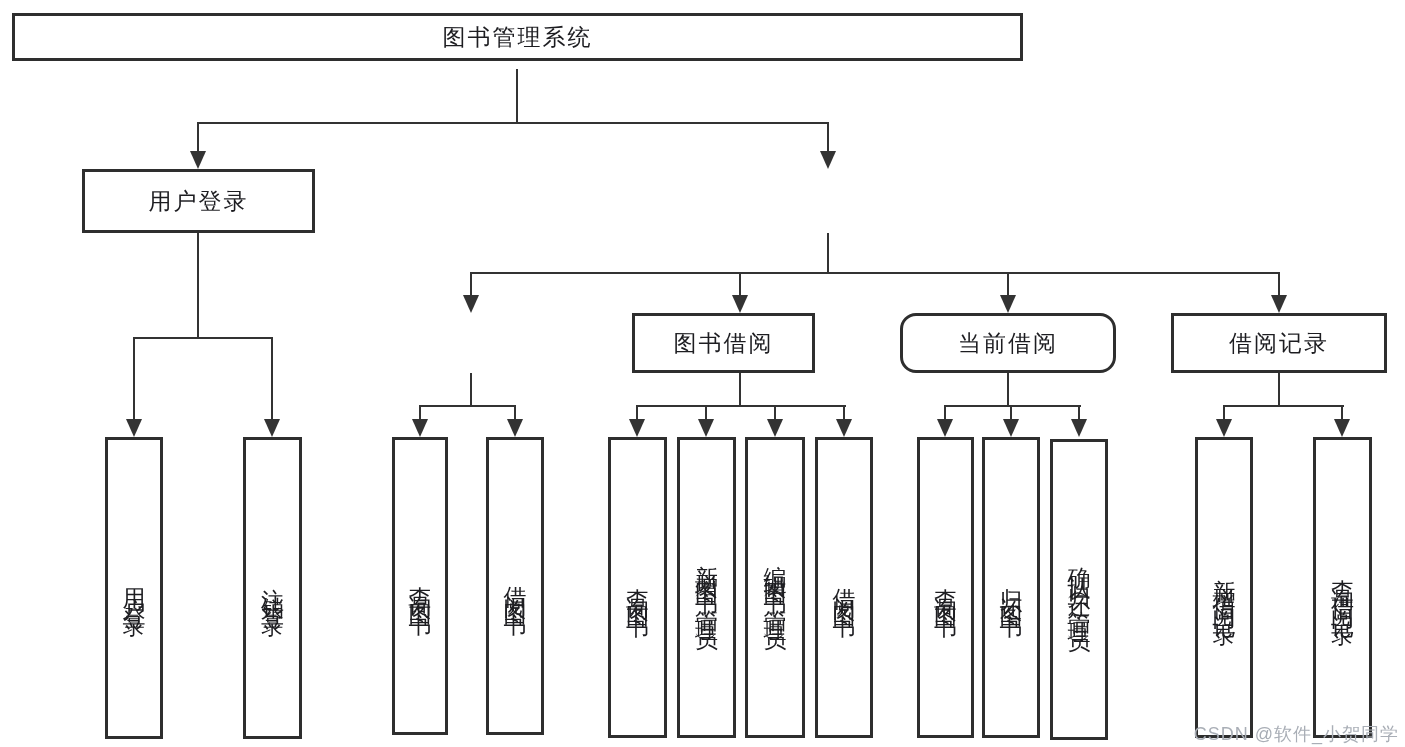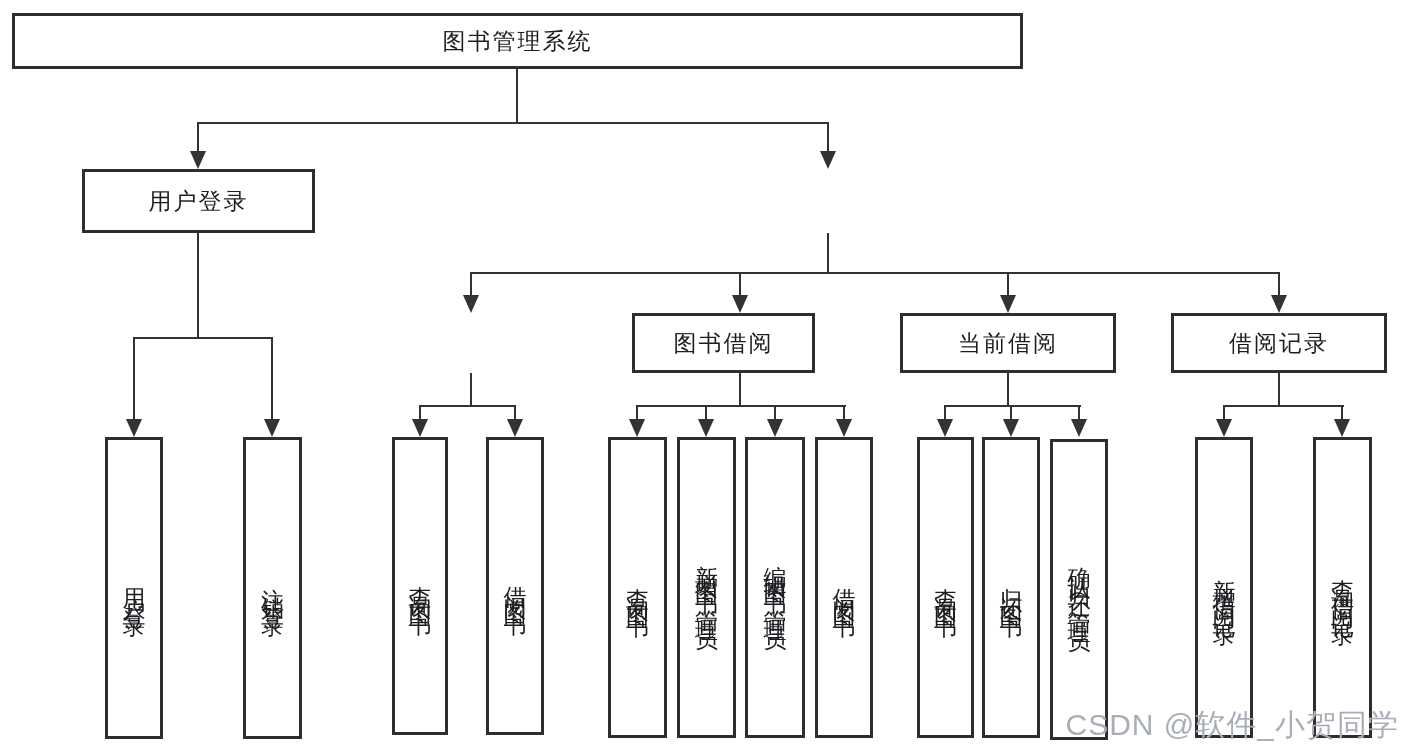--- a/index.html
+++ b/index.html
@@ -19,30 +19,30 @@
   }
   .hline,.vline{position:absolute;background:#333333;}
   .hline{height:2px;}
   .vline{width:2px;}
   .arrow{
     position:absolute;width:0;height:0;
     border-left:8px solid transparent;border-right:8px solid transparent;
     border-top:18px solid #333333;
   }
   .watermark{
-    position:absolute;right:6px;bottom:1px;font-size:30px;color:#a9aeb6;
+    position:absolute;right:6px;bottom:1px;font-size:18px;color:#a9aeb6;
     letter-spacing:1px;white-space:nowrap;
   }
 </style>
 </head>
 <body>
 
 <div class="canvas">
 
-  <div class="node" style="left:12px;top:13px;width:1011px;height:56px;">
+  <div class="node" style="left:12px;top:13px;width:1011px;height:48px;">
     <span>图书管理系统</span>
   </div>
 
   <div class="vline" style="left:516px;top:69px;height:55px;"></div>
   <div class="hline" style="left:197px;top:122px;width:632px;"></div>
   <div class="vline" style="left:197px;top:124px;height:27px;"></div>
   <div class="arrow" style="left:190px;top:151px;"></div>
   <div class="vline" style="left:827px;top:124px;height:27px;"></div>
   <div class="arrow" style="left:820px;top:151px;"></div>
 
@@ -64,21 +64,21 @@
   <div class="vline" style="left:739px;top:274px;height:21px;"></div>
   <div class="arrow" style="left:732px;top:295px;"></div>
   <div class="vline" style="left:1007px;top:274px;height:21px;"></div>
   <div class="arrow" style="left:1000px;top:295px;"></div>
   <div class="vline" style="left:1278px;top:274px;height:21px;"></div>
   <div class="arrow" style="left:1271px;top:295px;"></div>
 
   <div class="node" style="left:632px;top:313px;width:183px;height:60px;">
     <span>图书借阅</span>
   </div>
-  <div class="node" style="left:900px;top:313px;width:216px;height:60px;">
+  <div class="node" style="left:900px;top:313px;width:216px;height:60px;border-radius:16px;">
     <span>当前借阅</span>
   </div>
   <div class="node" style="left:1171px;top:313px;width:216px;height:60px;">
     <span>借阅记录</span>
   </div>
 
   <div class="vline" style="left:470px;top:373px;height:34px;"></div>
   <div class="hline" style="left:419px;top:405px;width:97px;"></div>
   <div class="vline" style="left:419px;top:407px;height:12px;"></div>
   <div class="arrow" style="left:412px;top:419px;"></div>

